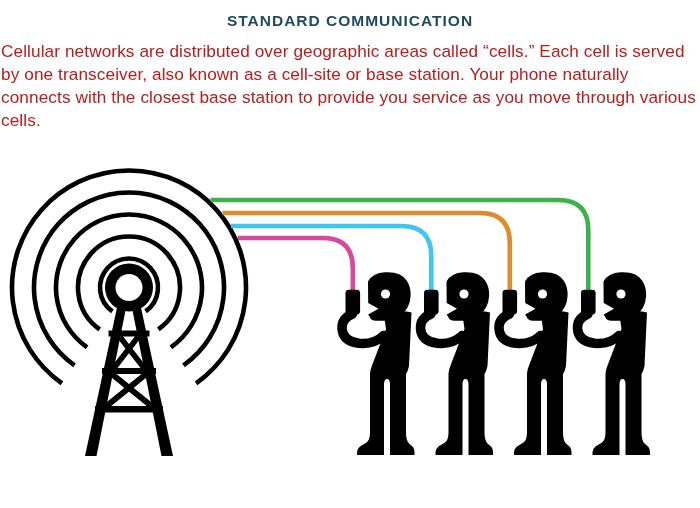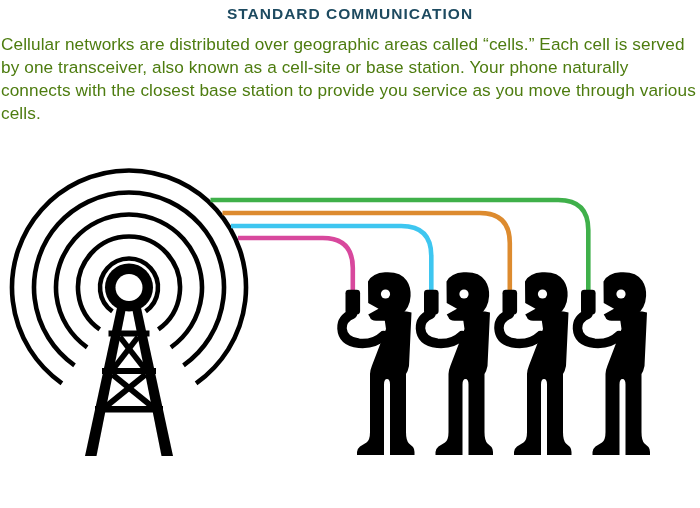--- a/index.html
+++ b/index.html
@@ -1,26 +1,26 @@
 <!DOCTYPE html>
 <html><head>
 <meta charset="utf-8">
 <style>
   html,body{margin:0;padding:0;}
   body{
     width:700px;height:508px;background:#ffffff;overflow:hidden;position:relative;
     font-family:"Liberation Sans", sans-serif;
   }
   .title{
-    margin:0;padding-top:5px;text-align:center;
+    margin:0;padding-top:12px;text-align:center;
     font-size:15.5px;font-weight:700;letter-spacing:1px;color:#1d4a60;
   }
   .description{
     margin:10px 0 0 0;padding:0 2px 0 1px;
-    font-size:17.2px;line-height:23px;letter-spacing:.1px;color:#4d7c0f;
+    font-size:17.2px;line-height:23px;letter-spacing:.1px;color:#b91c1c;
   }
   .diagram{position:absolute;left:0;top:0;width:700px;height:508px;}
 </style>
 </head>
 <body>
 
 <h1 class="title">STANDARD COMMUNICATION</h1>
 
 <p class="description">Cellular networks are distributed over geographic areas called “cells.” Each cell is served by one transceiver, also known as a cell-site or base station. Your phone naturally connects with the closest base station to provide you service as you move through various cells.</p>
 

